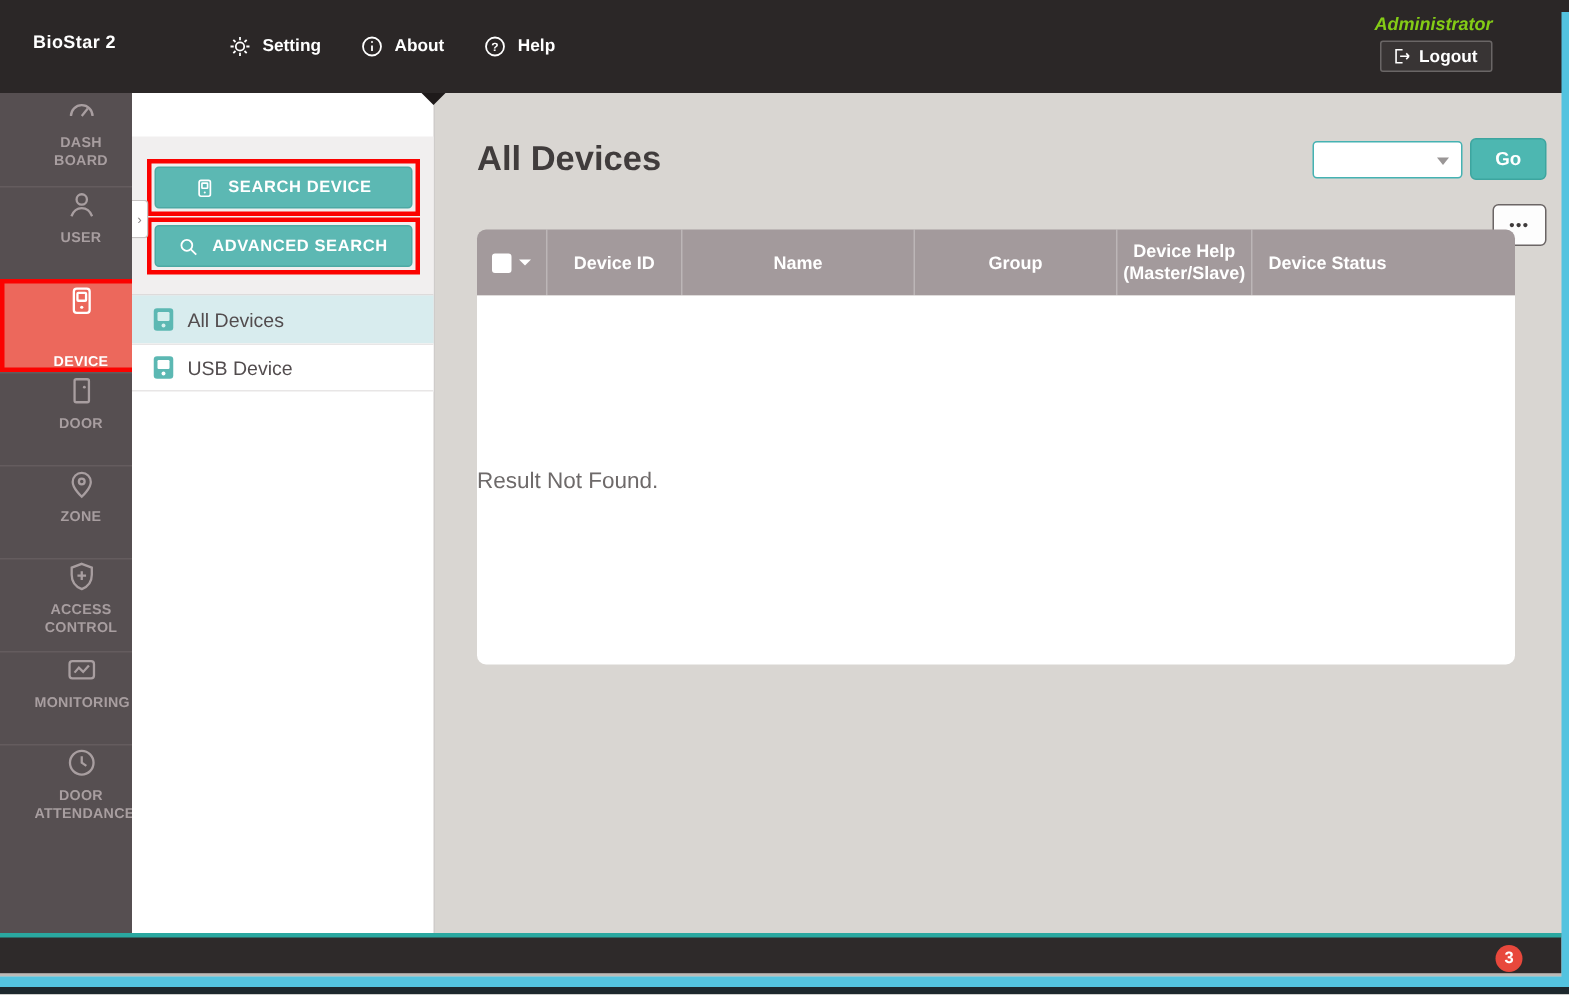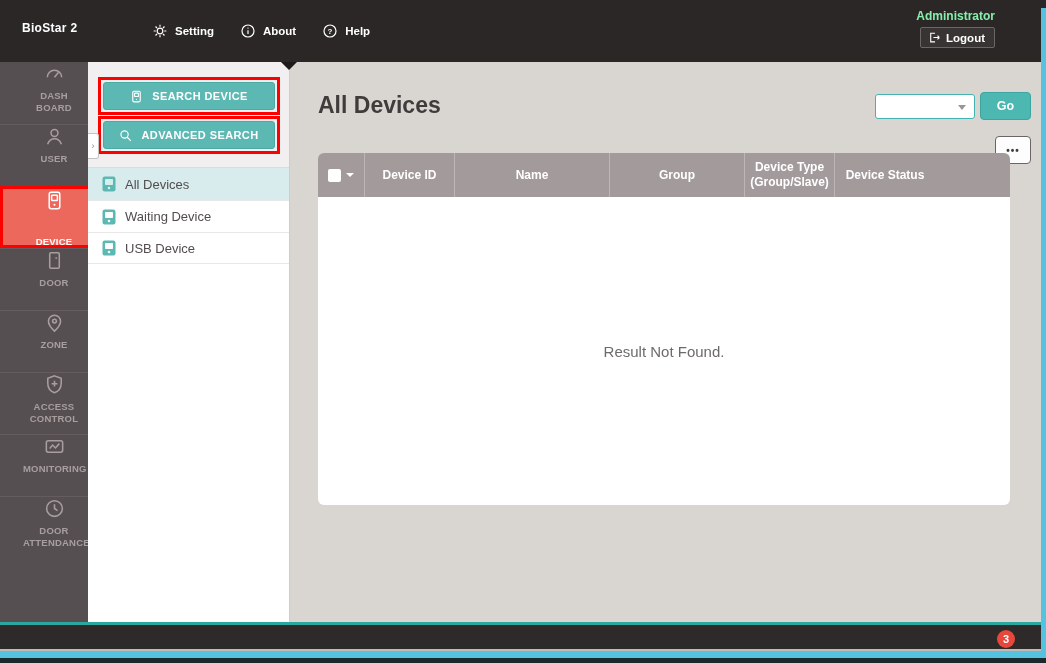--- a/index.html
+++ b/index.html
@@ -7,40 +7,40 @@
   .screen { position:relative; width:1046px; height:663px; overflow:hidden; background:#d9d6d2; }
 
   
   .header { position:absolute; left:0; top:0; width:1046px; height:62px; background:#2b2727; z-index:2; }
   .logo { position:absolute; left:22px; top:21px; color:#fff; font-size:12px; font-weight:bold; letter-spacing:.3px; cursor:pointer; }
   .hmenu { position:absolute; left:152px; top:0; height:62px; display:flex; align-items:center; gap:26px; }
   .hmenu-item { display:flex; align-items:center; gap:7px; color:#fff; font-size:11.5px; font-weight:bold; cursor:pointer; }
   .hicon { width:16px; height:16px; color:#fff; display:inline-flex; }
   .hicon svg { width:100%; height:100%; }
   .user-area { position:absolute; right:51px; top:9px; display:flex; flex-direction:column; align-items:flex-end; gap:4px; }
-  .user-name { color:#86efac; font-size:12px; font-weight:bold; }
+  .user-name { color:#84cc16; font-size:12px; font-weight:bold;font-style:italic; }
   .logout-btn { display:flex; align-items:center; gap:5px; background:#383434; border:1px solid #6a6666; border-radius:2px; color:#fff; font-size:11.5px; font-weight:bold; padding:3px 9px 3px 7px; cursor:pointer; }
   .logout-btn .hicon { width:13px; height:13px; }
 
   
   .app-body { position:absolute; left:0; top:62px; width:1041px; height:560px; display:flex; }
   .menu-pointer { position:absolute; left:281px; top:0; width:0; height:0; border-left:8px solid transparent; border-right:8px solid transparent; border-top:8px solid #1e1a1a; z-index:6; }
 
   
   .sidebar { width:88px; background:#564f51; flex:none; }
   .side-item { width:108px; height:62px; display:flex; flex-direction:column; align-items:center; justify-content:flex-start; gap:5px; color:#a89ea0; border-top:1px solid #645c5e; cursor:pointer; }
   .side-item:first-child { border-top:none; }
   .side-icon { width:23px; height:23px; display:flex; }
   .side-icon svg { width:100%; height:100%; }
   .side-label { width:62px; text-align:center; font-size:9.5px; font-weight:bold; line-height:1.25; letter-spacing:.2px; }
   .side-item.active { background:#ec685c; color:#fff; border:3px solid #fb0200; border-top:3px solid #fb0200;gap:24px; }
 
   
   .tree-panel { position:relative; width:202px; flex:none; background:#fff; border-right:1px solid #cfccca; }
-  .panel-top { height:106px; background:#f1efef; border-bottom:1px solid #dddbdb; padding-top:15px; }
+  .panel-top { height:106px; background:#f1efef; border-bottom:1px solid #dddbdb; padding-top:15px;margin-top:29px; }
   .red-box { width:182px; margin:0 auto; border:3px solid #fb0200; padding:2px; background:#f1efef; }
   .red-box + .red-box { margin-top:1px; }
   .teal-btn { width:100%; height:28px; background:#5cb8b3; border:1px solid #4da9a4; border-radius:3px; color:#fff; font-size:11px; font-weight:bold; letter-spacing:.4px; display:flex; align-items:center; justify-content:center; gap:8px; cursor:pointer; }
   .btn-icon { width:15px; height:15px; display:inline-flex; color:#fff; }
   .btn-icon svg { width:100%; height:100%; }
   .collapse-tab { position:absolute; left:0; top:71px; width:11px; height:26px; background:#fff; border:1px solid #c6c2c2; border-left:none; border-radius:0 3px 3px 0; display:flex; align-items:center; justify-content:center; font-size:9px; color:#8a8585; cursor:pointer; z-index:3; }
   .tree-list { }
   .tree-item { height:32px; display:flex; align-items:center; gap:9px; padding-left:14px; font-size:13px; color:#524c4e; background:#fff; border-top:1px solid #e8e6e6; cursor:pointer; }
   .tree-item:first-child { border-top:none; }
   .tree-item:last-child { border-bottom:1px solid #e8e6e6; }
@@ -58,21 +58,21 @@
   .more-btn { position:absolute; top:74px; right:10px; width:36px; height:28px; background:#fdfdfd; border:1px solid #6b6565; border-radius:4px; color:#3f3b3b; font-size:10px; font-weight:bold; letter-spacing:1px; display:flex; align-items:center; justify-content:center; cursor:pointer; }
 
   
   .table { position:absolute; left:28px; top:91px; width:692px; height:378px; border-radius:6px; }
   .thead { display:flex; height:44px; background:#a39a9c; border-radius:6px 6px 0 0; overflow:hidden; }
   .th { display:flex; align-items:center; justify-content:center; color:#fff; font-size:12px; font-weight:bold; text-align:center; line-height:1.25; border-right:1px solid rgba(255,255,255,.28); padding:0 4px; }
   .th:last-child { border-right:none; }
   .th-check { width:47px; flex:none; gap:5px; }
   .cb { width:13px; height:13px; background:#fff; border-radius:2px; cursor:pointer; }
   .cb-caret { width:0; height:0; border-left:4px solid transparent; border-right:4px solid transparent; border-top:4px solid #fff; cursor:pointer; }
-  .tbody { height:308px; background:#fff; border-radius:0 0 6px 6px; display:flex; align-items:center; justify-content:center; }
+  .tbody { height:246px; background:#fff; border-radius:0 0 6px 6px; display:flex; align-items:center; justify-content:flex-start; }
   .empty-msg { font-size:15px; color:#6e6a6a; }
 
   
   .footer { position:absolute; left:0; top:622px; width:1041px; height:27px; background:#2e2a2a; border-top:3px solid #2aa8a0; }
   .badge { position:absolute; right:26px; top:5px; width:18px; height:18px; background:#e8483c; border-radius:50%; color:#fff; font-size:11px; font-weight:bold; display:flex; align-items:center; justify-content:center; }
   .line-gray { position:absolute; left:0; top:649px; width:1046px; height:2px; background:#bdbab7; }
   .bar-cyan { position:absolute; left:0; top:651px; width:1046px; height:7px; background:#53c3df; }
   .bar-dark { position:absolute; left:0; top:658px; width:1046px; height:5px; background:#1d282d; }
   .right-cyan { position:absolute; right:0; top:8px; width:5px; height:650px; background:#53c3df; z-index:10; }
 </style>
@@ -245,30 +245,20 @@
           <span>All Devices</span>
         </div>
         <div class="tree-item">
           <span class="node-icon">
             <svg viewBox="0 0 14 16">
               <rect x="0.5" y="0.5" width="13" height="15" rx="2.2" fill="#5cb8b3"></rect>
               <rect x="3" y="3" width="8" height="6" rx="0.8" fill="#fff"></rect>
               <circle cx="7" cy="12" r="1.3" fill="#fff"></circle>
             </svg>
           </span>
-          <span>Waiting Device</span>
-        </div>
-        <div class="tree-item">
-          <span class="node-icon">
-            <svg viewBox="0 0 14 16">
-              <rect x="0.5" y="0.5" width="13" height="15" rx="2.2" fill="#5cb8b3"></rect>
-              <rect x="3" y="3" width="8" height="6" rx="0.8" fill="#fff"></rect>
-              <circle cx="7" cy="12" r="1.3" fill="#fff"></circle>
-            </svg>
-          </span>
           <span>USB Device</span>
         </div>
       </div>
     </div>
 
     <div class="main">
       <div class="page-title">All Devices</div>
 
       <div class="search-dropdown">
         <span class="dd-value"></span>
@@ -279,21 +269,21 @@
 
       <div class="table">
         <div class="thead">
           <div class="th th-check">
             <span class="cb"></span>
             <span class="cb-caret"></span>
           </div>
           <div class="th" style="width:90px; flex:none;">Device ID</div>
           <div class="th" style="width:155px; flex:none;">Name</div>
           <div class="th" style="width:135px; flex:none;">Group</div>
-          <div class="th" style="width:90px; flex:none;">Device Type (Group/Slave)</div>
+          <div class="th" style="width:90px; flex:none;">Device Help (Master/Slave)</div>
           <div class="th" style="width:100px; flex:none;">Device Status</div>
         </div>
         <div class="tbody">
           <span class="empty-msg">Result Not Found.</span>
         </div>
       </div>
     </div>
   </div>
 
   <div class="footer">

